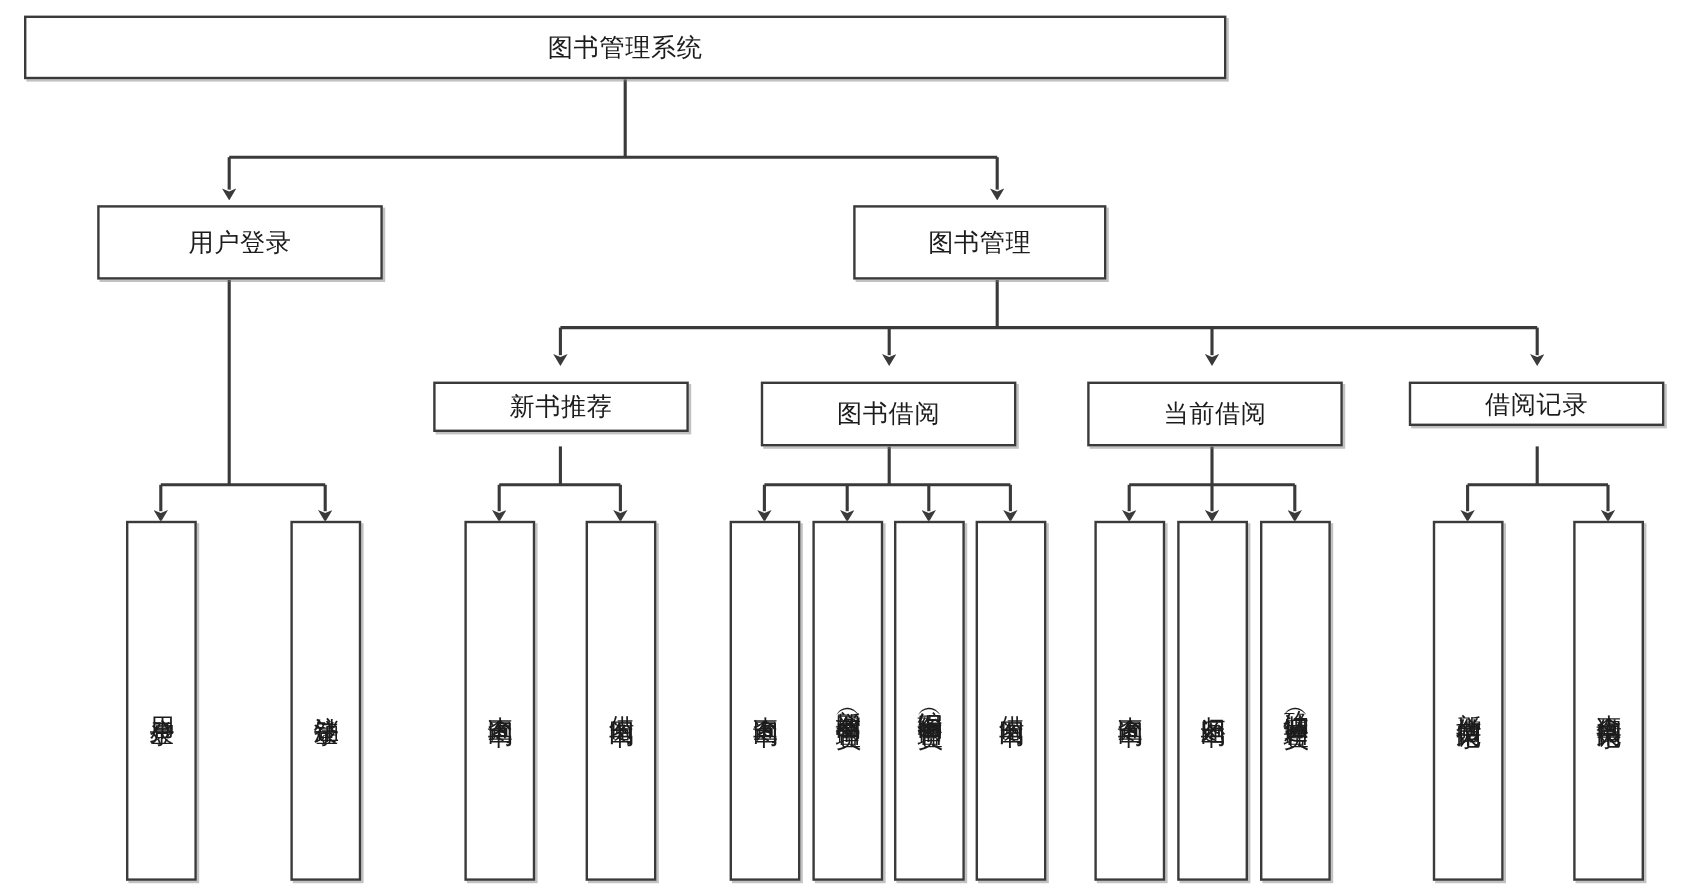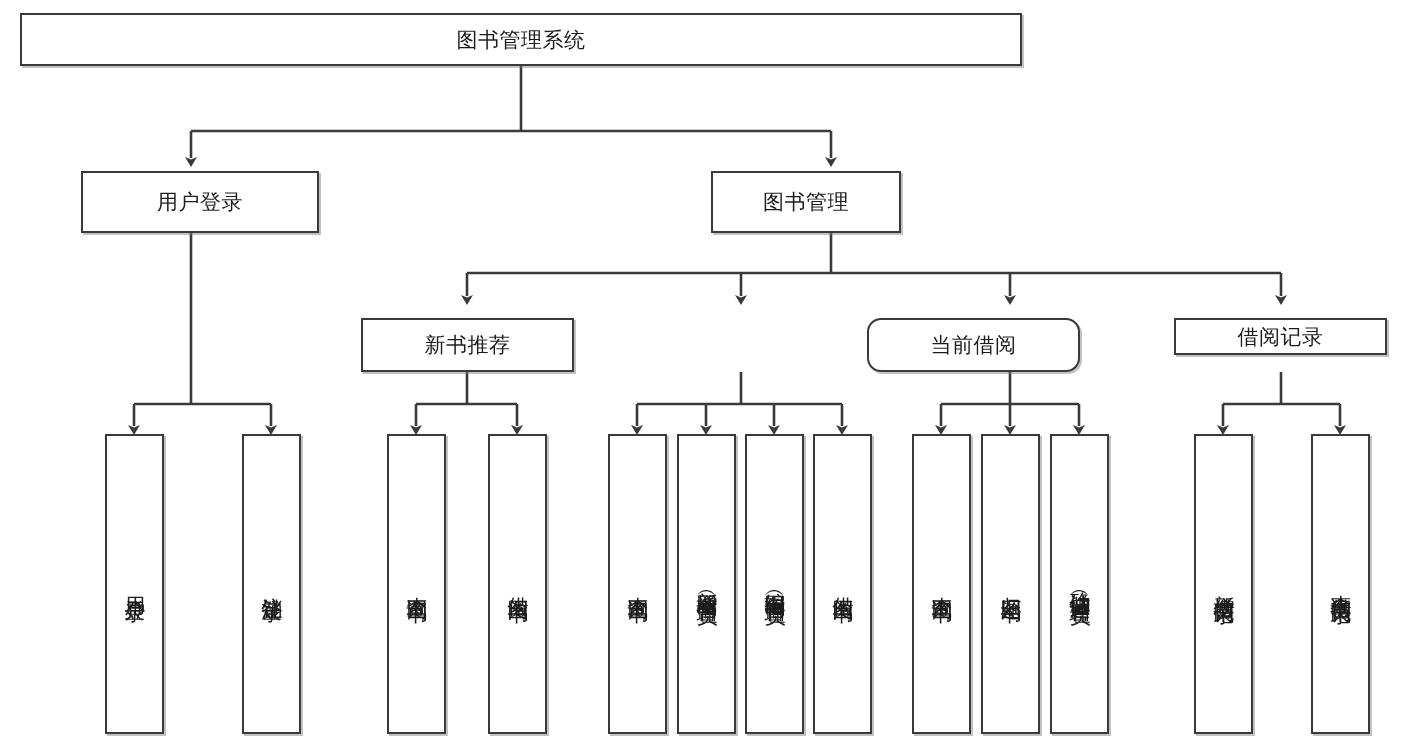--- a/index.html
+++ b/index.html
@@ -118,28 +118,31 @@
     </g>
   </svg>
 
   <div class="node-box" style="left:20px; top:13px; width:1002px; height:53px;text-align:right;">
     <span class="node-label-h">图书管理系统</span>
   </div>
 
   <div class="node-box" style="left:81px; top:171px; width:238px; height:62px;">
     <span class="node-label-h">用户登录</span>
   </div>
-  <div class="node-box" style="left:711px; top:171px; width:190px; height:62px;">
+  <div class="node-box" style="left:711px; top:171px; width:211px; height:62px;">
     <span class="node-label-h">图书管理</span>
   </div>
 
-  <div class="node-box" style="left:361px; top:318px; width:213px; height:54px;">
+  <div class="node-box" style="left:361px; top:318px; width:213px; height:42px;">
     <span class="node-label-h">新书推荐</span>
   </div>
-  <div class="node-box" style="left:867px; top:318px; width:213px; height:54px;border-radius:14px;">
+  <div class="node-box" style="left:634px; top:318px; width:213px; height:54px;">
+    <span class="node-label-h">图书借阅</span>
+  </div>
+  <div class="node-box" style="left:906px; top:318px; width:213px; height:54px;">
     <span class="node-label-h">当前借阅</span>
   </div>
   <div class="node-box" style="left:1174px; top:318px; width:213px; height:37px;">
     <span class="node-label-h">借阅记录</span>
   </div>
 
   <div class="node-box" style="left:105px; top:434px; width:59px; height:300px;">
     <span class="node-label-v">用户登录</span>
   </div>
   <div class="node-box" style="left:242px; top:434px; width:59px; height:300px;">

